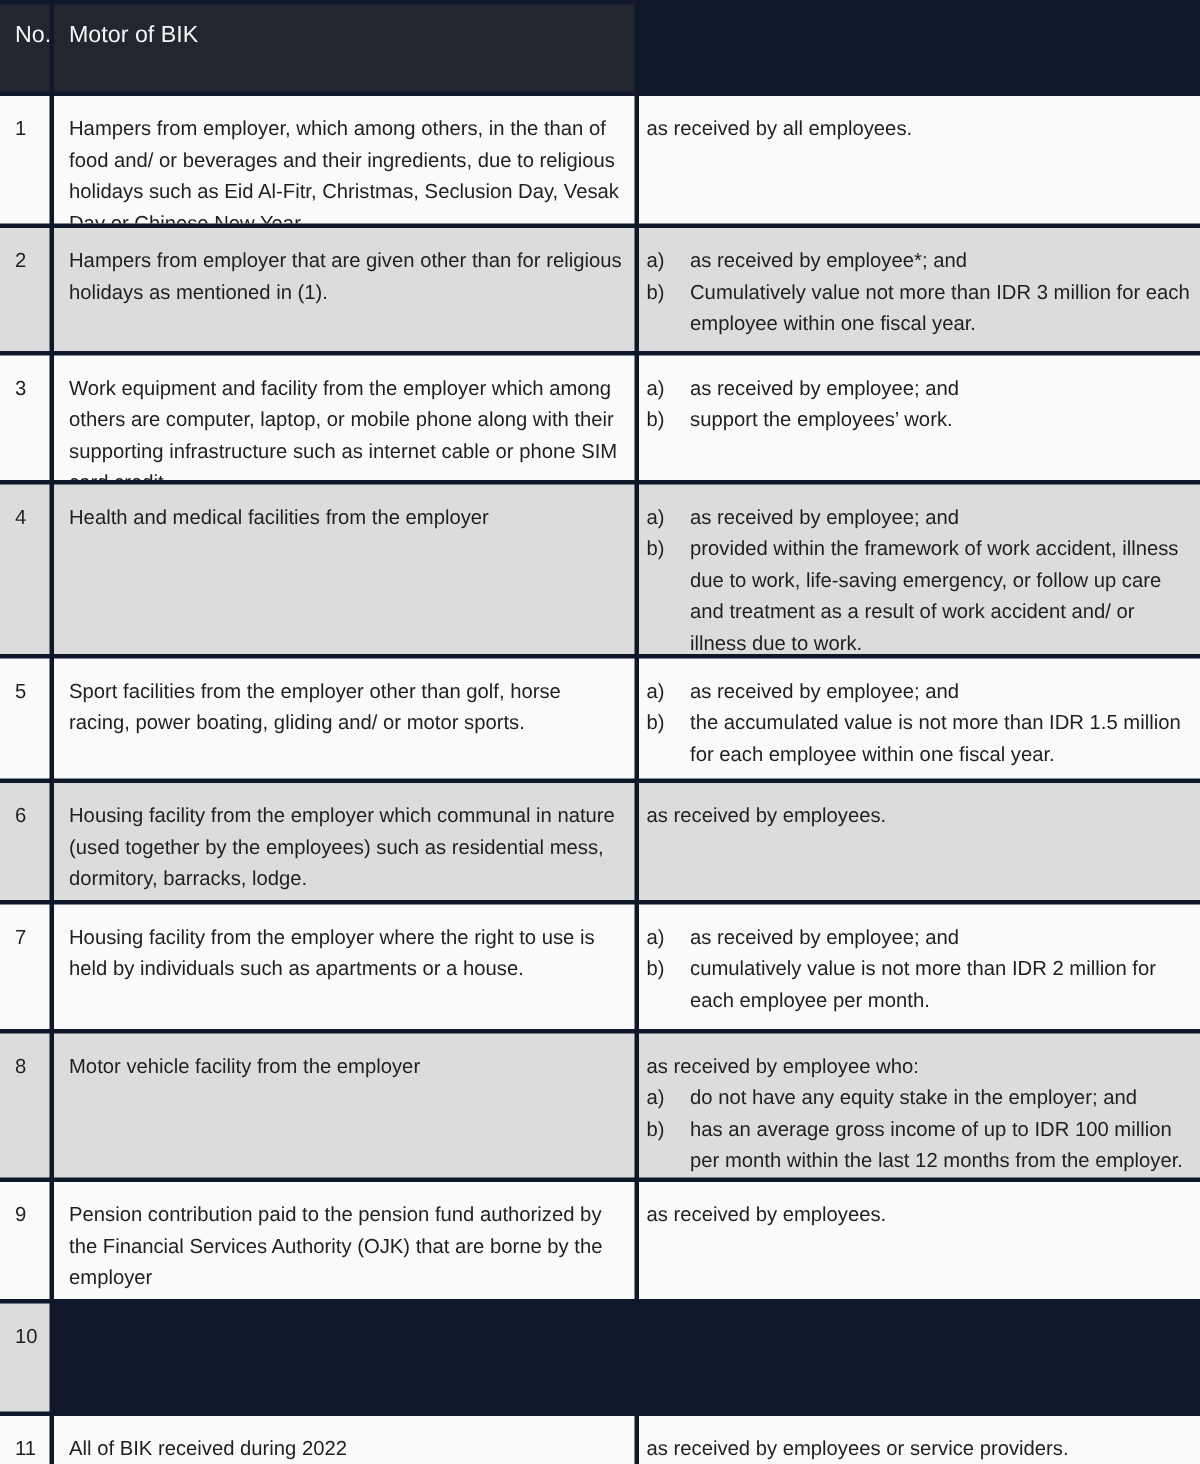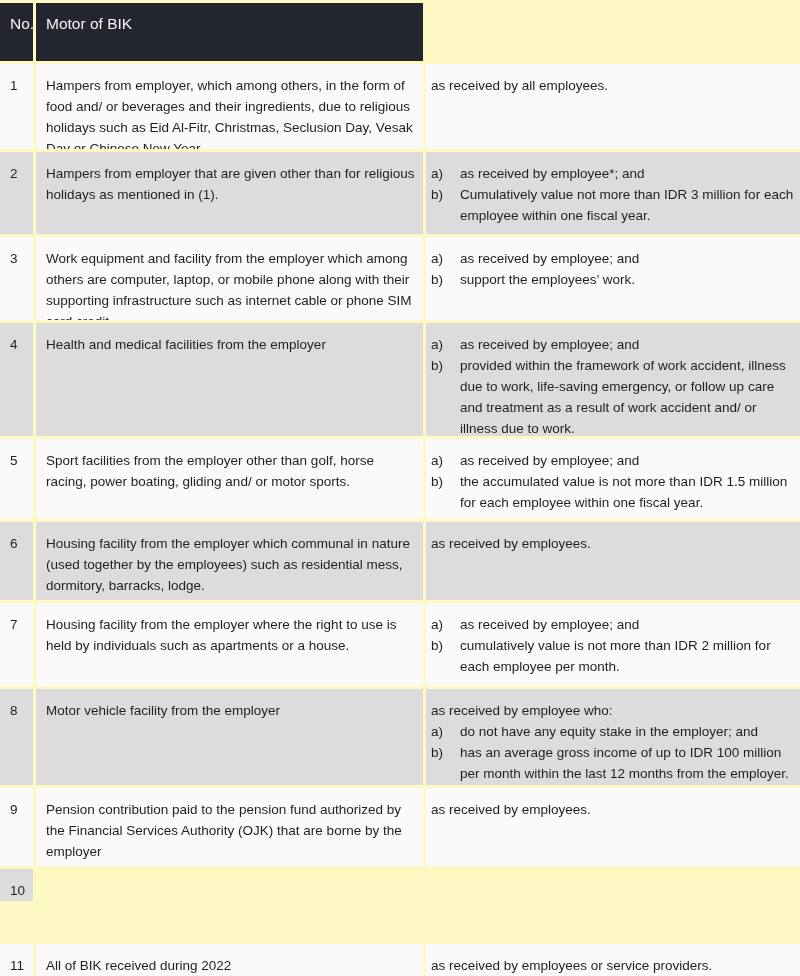--- a/index.html
+++ b/index.html
@@ -4,21 +4,21 @@
 <style>
   html, body {
     margin: 0;
     padding: 0;
     background: #ffffff;
     font-family: "Liberation Sans", "DejaVu Sans", sans-serif;
   }
   #page {
     width: 800px;
     height: 976px;
-    background: #fef9c3;
+    background: #0f172a;
     overflow: hidden;
     box-sizing: border-box;
     padding-top: 3px;
     display: flex;
     flex-direction: column;
     row-gap: 3px;
   }
   .row {
     display: flex;
     column-gap: 3px;
@@ -70,21 +70,21 @@
     <div class="cell no">
       <span>No.</span>
     </div>
     <div class="cell type">
       <span>Motor of BIK</span>
     </div>
   </div>
 
   <div class="row shade-white" style="height: 85px;">
     <div class="cell no">1</div>
-    <div class="cell type">Hampers from employer, which among others, in the form of food and/ or beverages and their ingredients, due to religious holidays such as Eid Al-Fitr, Christmas, Seclusion Day, Vesak Day or Chinese New Year.</div>
+    <div class="cell type">Hampers from employer, which among others, in the than of food and/ or beverages and their ingredients, due to religious holidays such as Eid Al-Fitr, Christmas, Seclusion Day, Vesak Day or Chinese New Year.</div>
     <div class="cell threshold">
         <div>as received by all employees.</div>
       </div>
   </div>
     <div class="row shade-gray" style="height: 82px;">
     <div class="cell no">2</div>
     <div class="cell type">Hampers from employer that are given other than for religious holidays as mentioned in (1).</div>
     <div class="cell threshold">
         <div class="li">
           <span class="marker">a)</span>
@@ -174,21 +174,21 @@
         </div>
       </div>
   </div>
     <div class="row shade-white" style="height: 78px;">
     <div class="cell no">9</div>
     <div class="cell type">Pension contribution paid to the pension fund authorized by the Financial Services Authority (OJK) that are borne by the employer</div>
     <div class="cell threshold">
         <div>as received by employees.</div>
       </div>
   </div>
-    <div class="row shade-gray" style="height: 72px; flex-direction: column;">
+    <div class="row shade-gray" style="height: 72px;">
     <div class="cell no">10</div>
   </div>
     <div class="row shade-white" style="height: 37px;">
     <div class="cell no">11</div>
     <div class="cell type">All of BIK received during 2022</div>
     <div class="cell threshold">
         <div>as received by employees or service providers.</div>
       </div>
   </div>
     <div class="row partial" id="partial-row">

